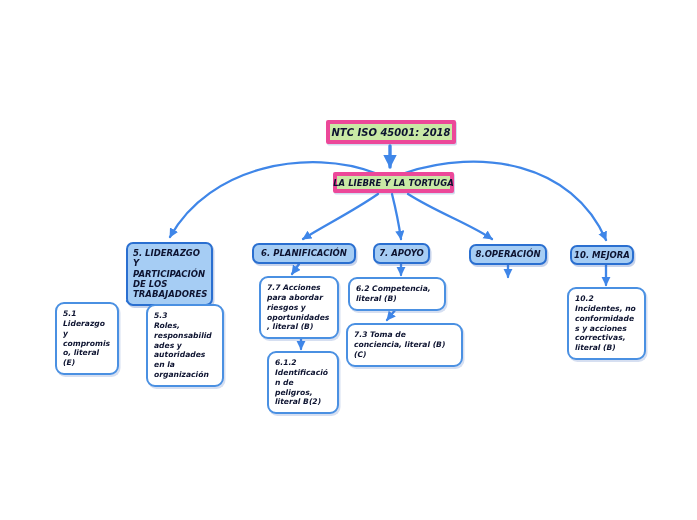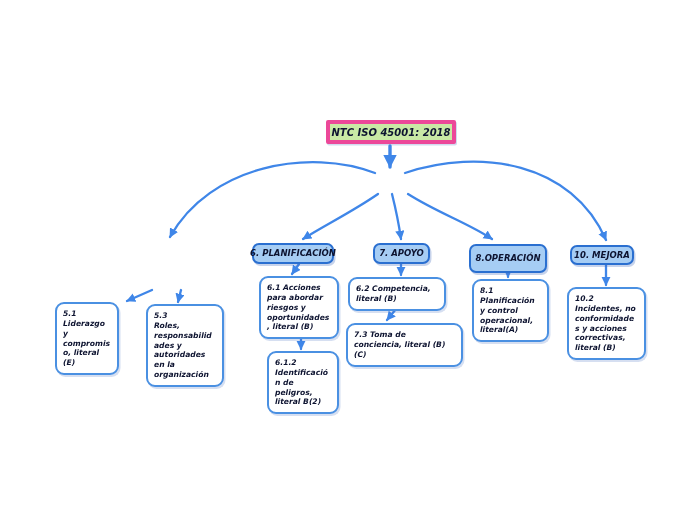--- a/index.html
+++ b/index.html
@@ -48,23 +48,23 @@
     line-height: 1.22;
     display: flex;
     align-items: center;
     justify-content: center;
     text-align: center;
     white-space: nowrap;
   }
   .node.b5 { left: 126px; top: 242px; width: 87px; min-height: 49px;
              justify-content: flex-start; text-align: left; padding: 4px 5px;
              white-space: pre-wrap; }
-  .node.b6 { left: 252px; top: 243px; width: 82px; height: 21px; }
+  .node.b6 { left: 252px; top: 243px; width: 104px; height: 21px; }
   .node.b7 { left: 373px; top: 243px; width: 57px; height: 21px; }
-  .node.b8 { left: 469px; top: 244px; width: 78px; height: 29px; }
+  .node.b8 { left: 469px; top: 244px; width: 78px; height: 21px; }
   .node.b10{ left: 570px; top: 245px; width: 64px; height: 20px; text-align: right; }
   
   .node.child {
     background: #ffffff;
     border: 2px solid #4a90e2;
     border-radius: 9px;
     box-shadow: 1.5px 2px 0 rgba(70,110,190,0.22);
     font-size: 7.6px;
     line-height: 1.3;
     padding: 5px 6px;
@@ -103,44 +103,44 @@
     <path class="conn" d="M 299 264 L 292 274" marker-end="url(#arrow)"></path>
     <path class="conn" d="M 301 339 L 301 349" marker-end="url(#arrow)"></path>
     <path class="conn" d="M 401 264 L 401 275" marker-end="url(#arrow)"></path>
     <path class="conn" d="M 396 309 L 387 320" marker-end="url(#arrow)"></path>
     <path class="conn" d="M 508 265 L 508 277" marker-end="url(#arrow)"></path>
     <path class="conn" d="M 606 265 L 606 285" marker-end="url(#arrow)"></path>
   </svg>
 
   <div class="node green root-box">NTC ISO 45001: 2018</div>
 
+  <div class="node green subroot-box">LA LIEBRE Y LA TORTUGA</div>
 
+  <div class="node branch b5">5. LIDERAZGO Y PARTICIPACIÓN DE LOS TRABAJADORES</div>
 
   <div class="node branch b6">6. PLANIFICACIÓN</div>
 
   <div class="node branch b7">7. APOYO</div>
 
   <div class="node branch b8">8.OPERACIÓN</div>
 
   <div class="node branch b10">10. MEJORA</div>
 
   <div class="node child c51">5.1
 Liderazgo y compromiso, literal (E)</div>
 
   <div class="node child c53">5.3
 Roles, responsabilidades y autoridades en la organización</div>
 
-  <div class="node child c61">6.1 Acciones para abordar riesgos y oportunidades, literal (B)</div>
+  <div class="node child c61">7.7 Acciones para abordar riesgos y oportunidades, literal (B)</div>
 
   <div class="node child c612">6.1.2
 Identificación de peligros, literal B(2)</div>
 
   <div class="node child c72">6.2 Competencia, literal (B)</div>
 
   <div class="node child c73">7.3 Toma de conciencia, literal (B)(C)</div>
 
-  <div class="node child c81">8.1
-Planificación y control operacional, literal(A)</div>
 
   <div class="node child c102">10.2
 Incidentes, no conformidades y acciones correctivas, literal (B)</div>
 
 </div>
 
 </body></html>

